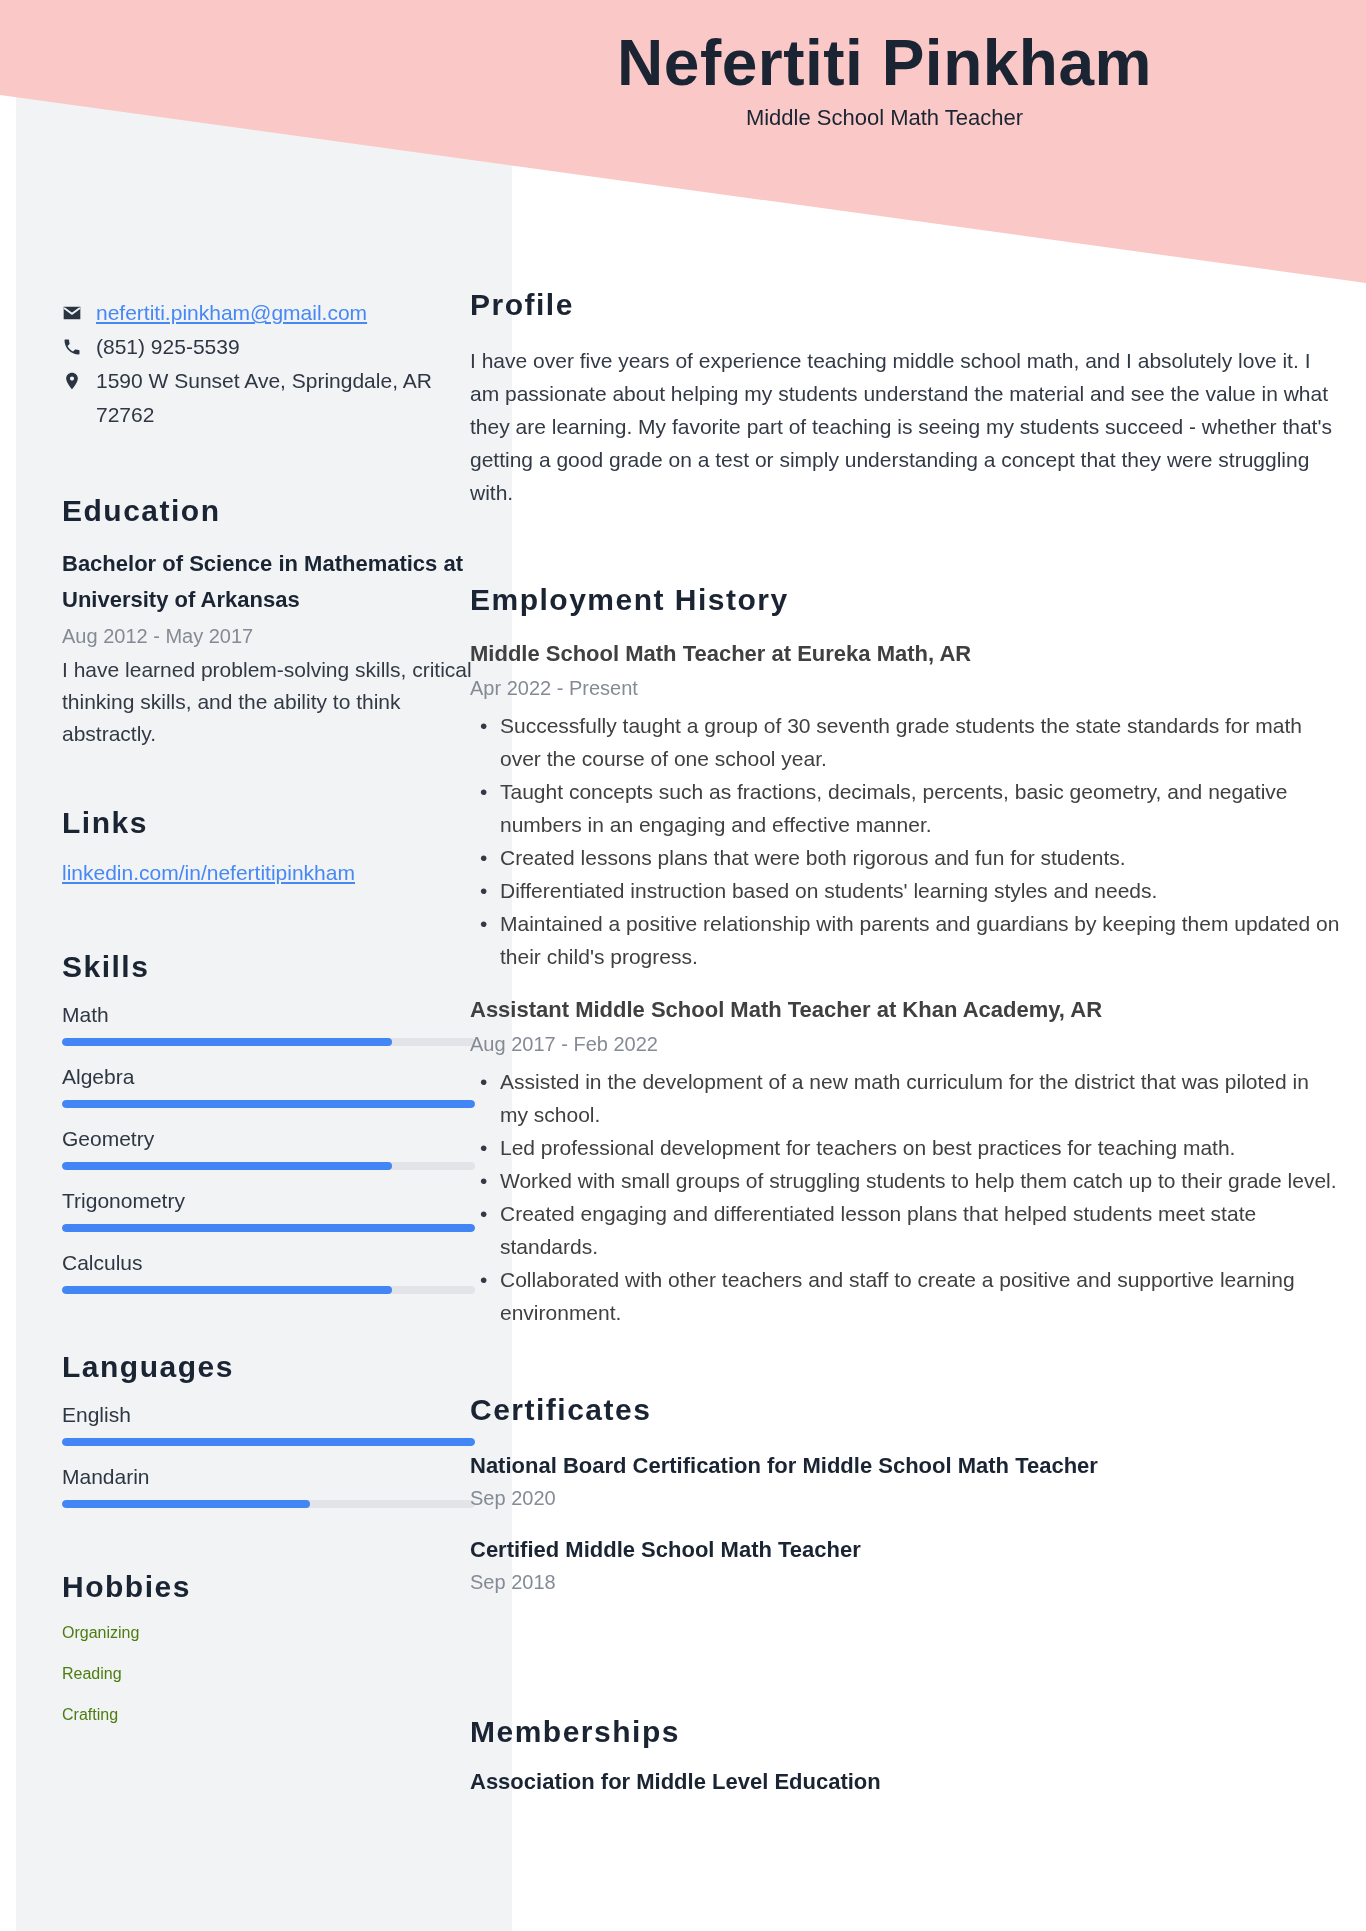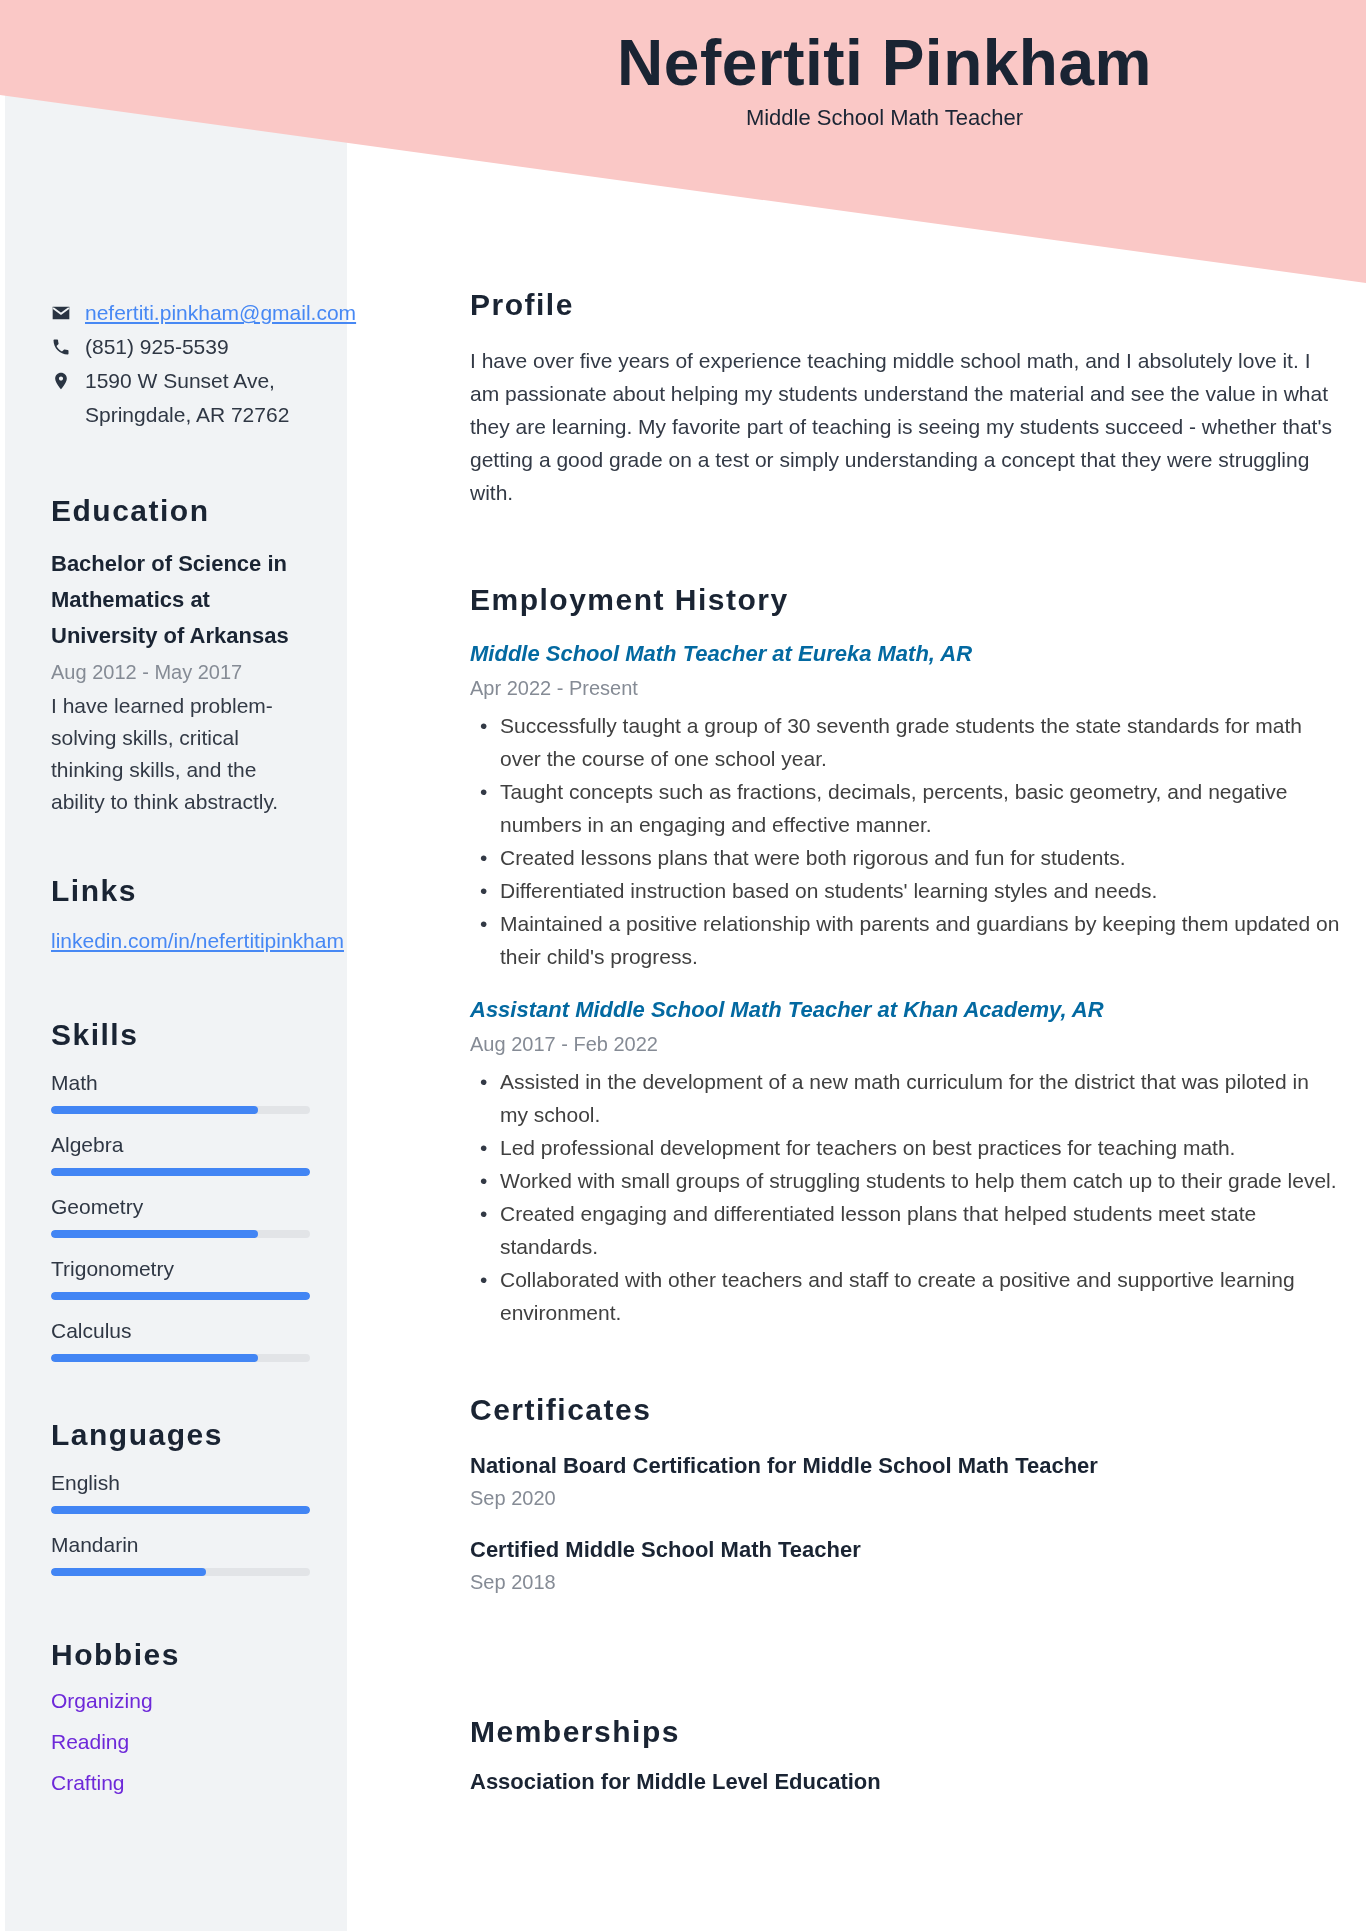--- a/index.html
+++ b/index.html
@@ -19,21 +19,21 @@
     z-index:3;
   }
   .banner-inner{position:absolute;left:413px;right:10px;top:30px;text-align:center;}
   .person-name{
     margin:0;font-size:64px;font-weight:700;color:#1A2433;letter-spacing:.5px;line-height:1.05;
   }
   .person-title{font-size:22px;color:#1A2433;margin-top:8px;font-weight:400;}
 
   
   .sidebar{
-    position:absolute;top:0;bottom:0;left:5px;width:342px;
+    position:absolute;top:0;bottom:0;left:16px;width:496px;
     background:#F1F3F5;z-index:1;
     padding:296px 37px 40px 46px;box-sizing:border-box;
     color:#333A46;
   }
   .contact-row{display:flex;align-items:flex-start;font-size:21px;line-height:34px;color:#2F3744;}
   .contact-row .cicon{width:34px;flex:0 0 34px;padding-top:7px;}
   .contact-row svg{width:20px;height:20px;display:block;}
   a.blue-link{color:#4788F4;text-decoration:underline;}
   .sec{
     font-size:30px;font-weight:700;letter-spacing:1.5px;color:#1A2433;line-height:34px;margin:0;
@@ -44,34 +44,34 @@
   .side-desc{font-size:21px;line-height:32px;margin-top:4px;color:#333A46;}
   .side-links-h{margin-top:56px;}
   .side-link{font-size:21px;line-height:30px;margin-top:18px;}
   .side-skills-h{margin-top:62px;}
   .skill{margin-top:17px;}
   .skill-label{font-size:21px;line-height:27px;color:#2F3744;}
   .bar{height:8px;border-radius:4px;background:#E2E4E7;margin-top:10px;overflow:hidden;}
   .bar-fill{height:100%;border-radius:4px;background:#4285F4;}
   .side-lang-h{margin-top:56px;}
   .side-hobby-h{margin-top:62px;}
-  .hobby{font-size:21px;line-height:41px;color:#6d28d9;}
+  .hobby{font-size:16px;line-height:41px;color:#4d7c0f;}
   .hobbies-list{margin-top:8px;}
 
   
   .main{
     position:absolute;top:0;bottom:0;left:413px;right:0;
     padding:288px 24px 0 57px;box-sizing:border-box;z-index:1;
     color:#333A46;
   }
   .main-inner{max-width:872px;}
   .body-text{font-size:21px;line-height:33px;margin-top:22px;color:#333A46;}
   .emp-h{margin-top:74px;}
   .job{margin-top:22px;}
-  .job-title{font-size:22px;font-weight:700;color:#0369a1;line-height:30px;font-style:italic;}
+  .job-title{font-size:22px;font-weight:700;color:#404040;line-height:30px;}
   .job-date{font-size:20px;color:#858B95;line-height:26px;margin-top:6px;}
   ul.bullets{list-style:none;margin:8px 0 0 0;padding:0;}
   ul.bullets li{
     position:relative;padding-left:30px;font-size:21px;line-height:33px;color:#404040;
   }
   ul.bullets li::before{
     content:"•";position:absolute;left:10px;top:0;color:#333A46;
   }
   .cert-h{margin-top:64px;}
   .cert{margin-top:24px;}

